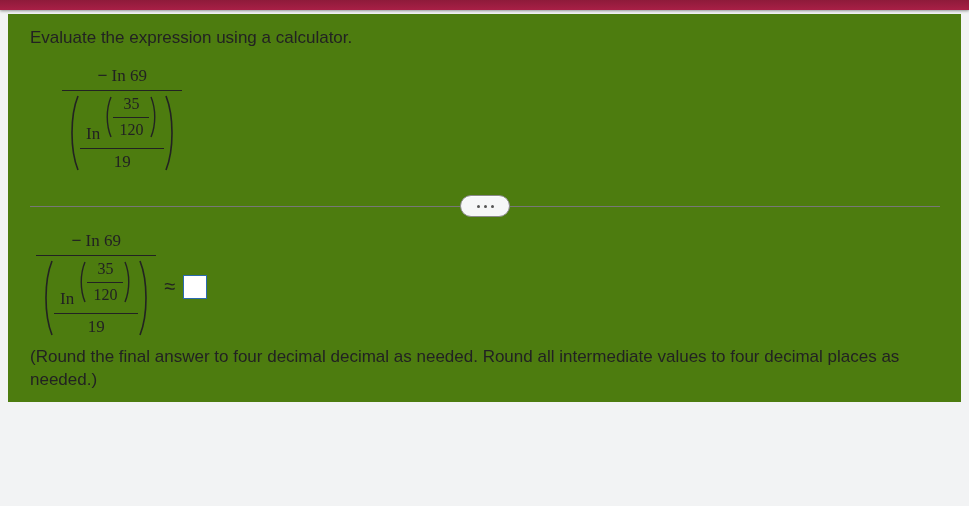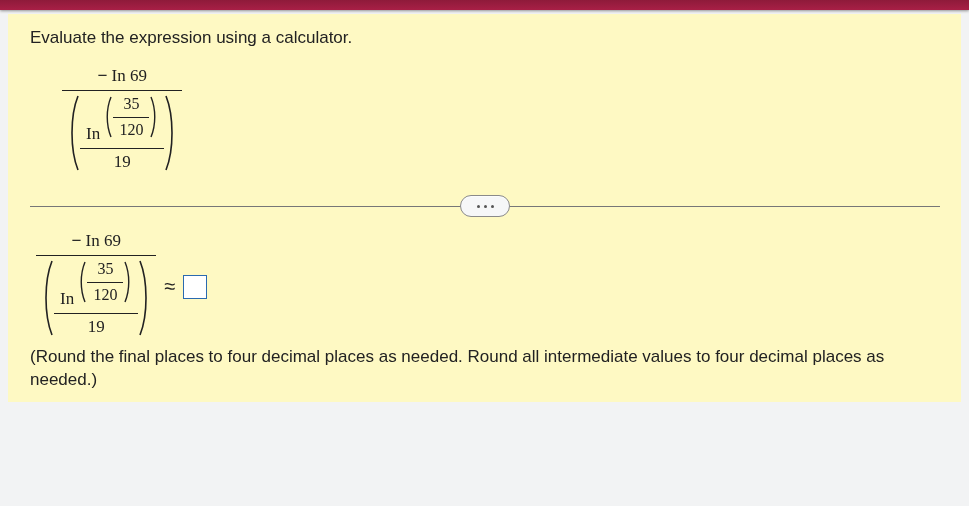--- a/index.html
+++ b/index.html
@@ -13,21 +13,21 @@
     position: relative;
   }
   .topbar {
     height: 10px;
     background: linear-gradient(to bottom, #8e1a3a, #a81f46);
     box-shadow: 0 1px 3px rgba(0,0,0,0.4);
   }
   .panel {
     margin: 4px 0 0 8px;
     padding: 14px 22px 10px 22px;
-    background: #fef9c3;
+    background: #4d7c0f;
     width: 953px;
   }
   .question {
     font-size: 17px;
     color: #222;
     margin-bottom: 18px;
   }
   .math-block1 {
     margin-left: 32px;
   }
@@ -202,15 +202,15 @@
           <svg class="pcurve" width="12" height="78" viewBox="0 0 12 78">
               <path d="M2 2 C 10 22, 10 56, 2 76" stroke="#222" stroke-width="1.6" fill="none"></path>
             </svg>
         </span>
       </span>
     </span>
     <span class="approx">≈</span>
     <span class="answer-box"></span>
   </div>
 
-  <div class="hint">(Round the final places to four decimal places as needed. Round all intermediate values to four decimal places as needed.)</div>
+  <div class="hint">(Round the final answer to four decimal decimal as needed. Round all intermediate values to four decimal places as needed.)</div>
 
 </div>
 
 </body></html>

